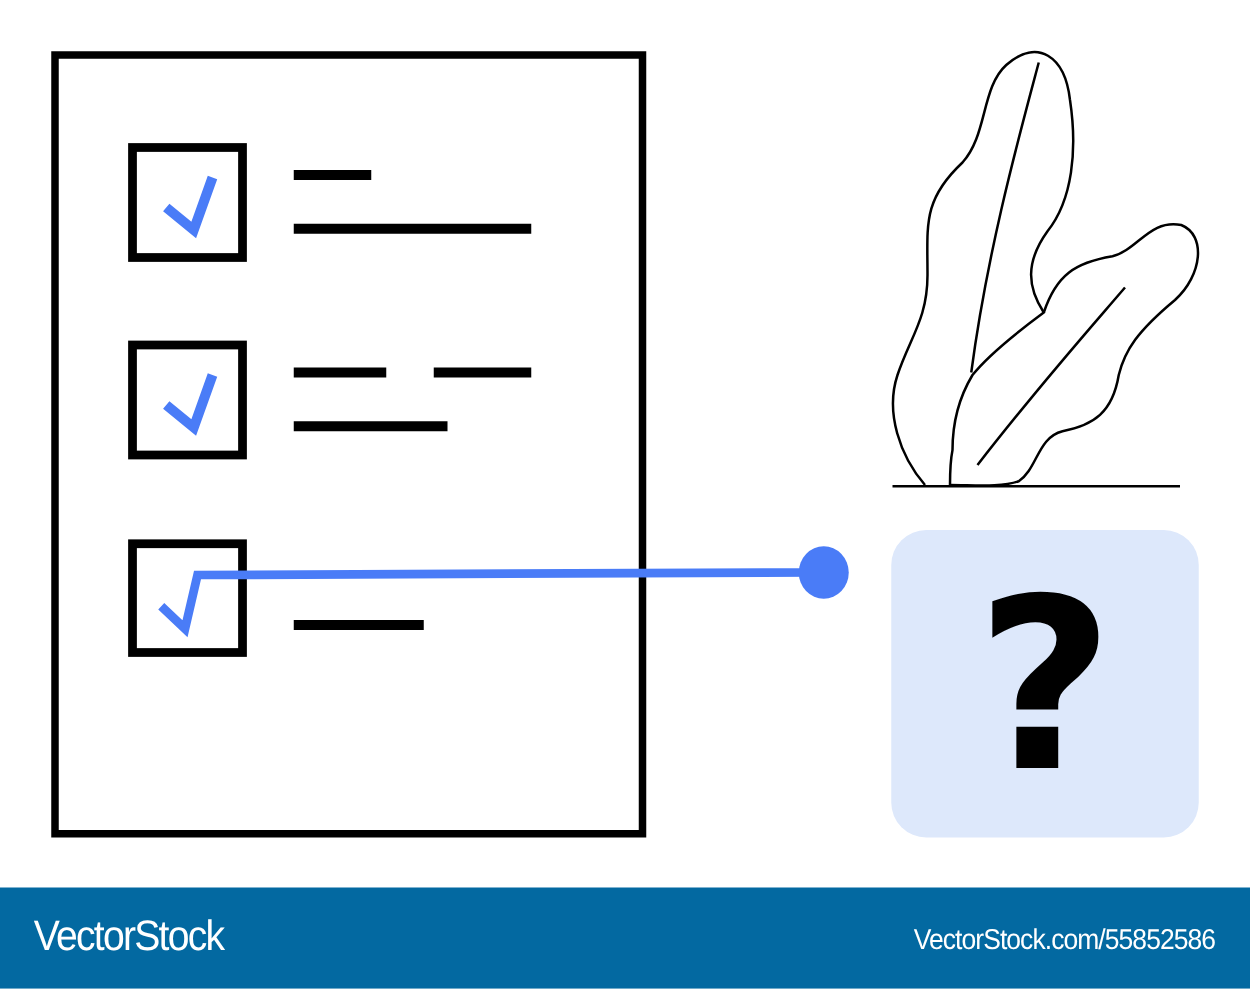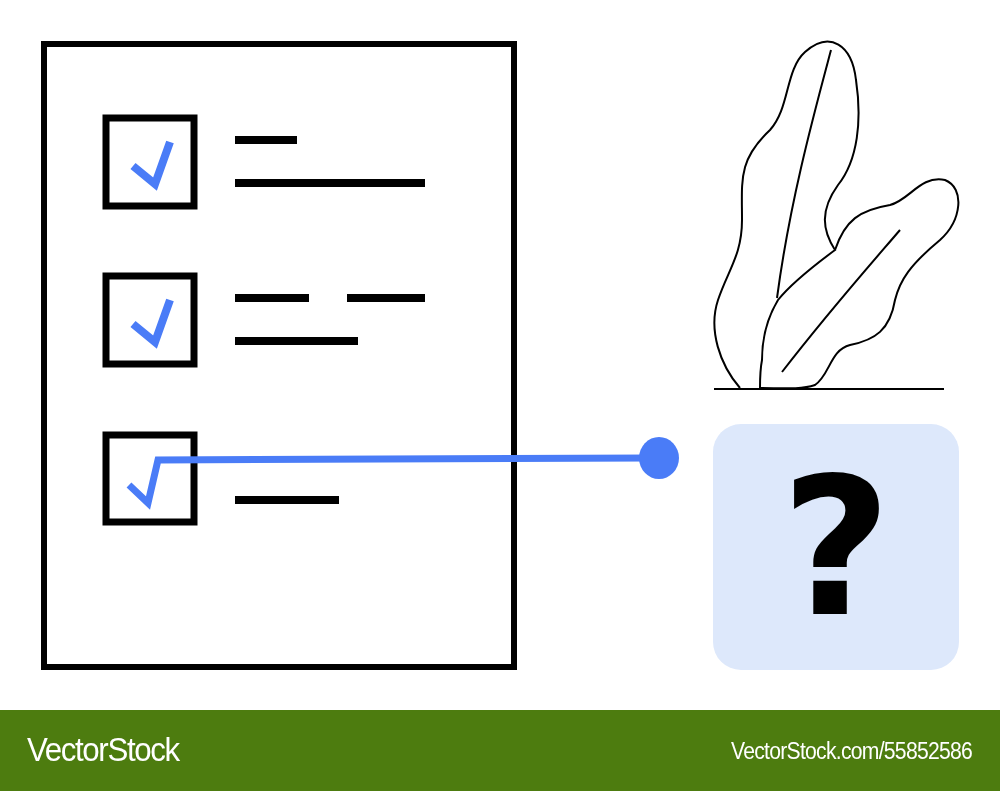--- a/index.html
+++ b/index.html
@@ -1,18 +1,18 @@
 <!DOCTYPE html>
 <html><head>
 <meta charset="utf-8">
 <style>
   html, body { margin: 0; padding: 0; }
   body { width: 1000px; height: 791px; background: #ffffff; position: relative; overflow: hidden; font-family: "Liberation Sans", sans-serif; }
   .art { position: absolute; left: 0; top: 0; width: 1000px; height: 710px; }
-  .footer { position: absolute; left: 0; top: 710px; width: 1000px; height: 81px; background: #4d7c0f; color: #ffffff; }
+  .footer { position: absolute; left: 0; top: 710px; width: 1000px; height: 81px; background: #0369a1; color: #ffffff; }
   .brand { position: absolute; left: 27px; top: 20px; font-size: 34px; letter-spacing: -1.5px; font-family: "Liberation Sans", sans-serif; transform: scaleX(0.92); transform-origin: left; }
   .ref { position: absolute; right: 28px; top: 28px; font-size: 23px; letter-spacing: -0.8px; font-family: "Liberation Sans", sans-serif; transform: scaleX(0.92); transform-origin: right; }
   .qbox { position: absolute; left: 713px; top: 424px; width: 246px; height: 246px; border-radius: 28px; background: #dde8fb; display: flex; align-items: center; justify-content: center; }
   .qmark { font-size: 190px; font-weight: bold; color: #000; font-family: "DejaVu Sans", sans-serif; line-height: 1; margin-top: 4px; }
 </style>
 </head>
 <body>
 
 <svg class="art" viewBox="0 0 1000 710" width="1000" height="710">
 

